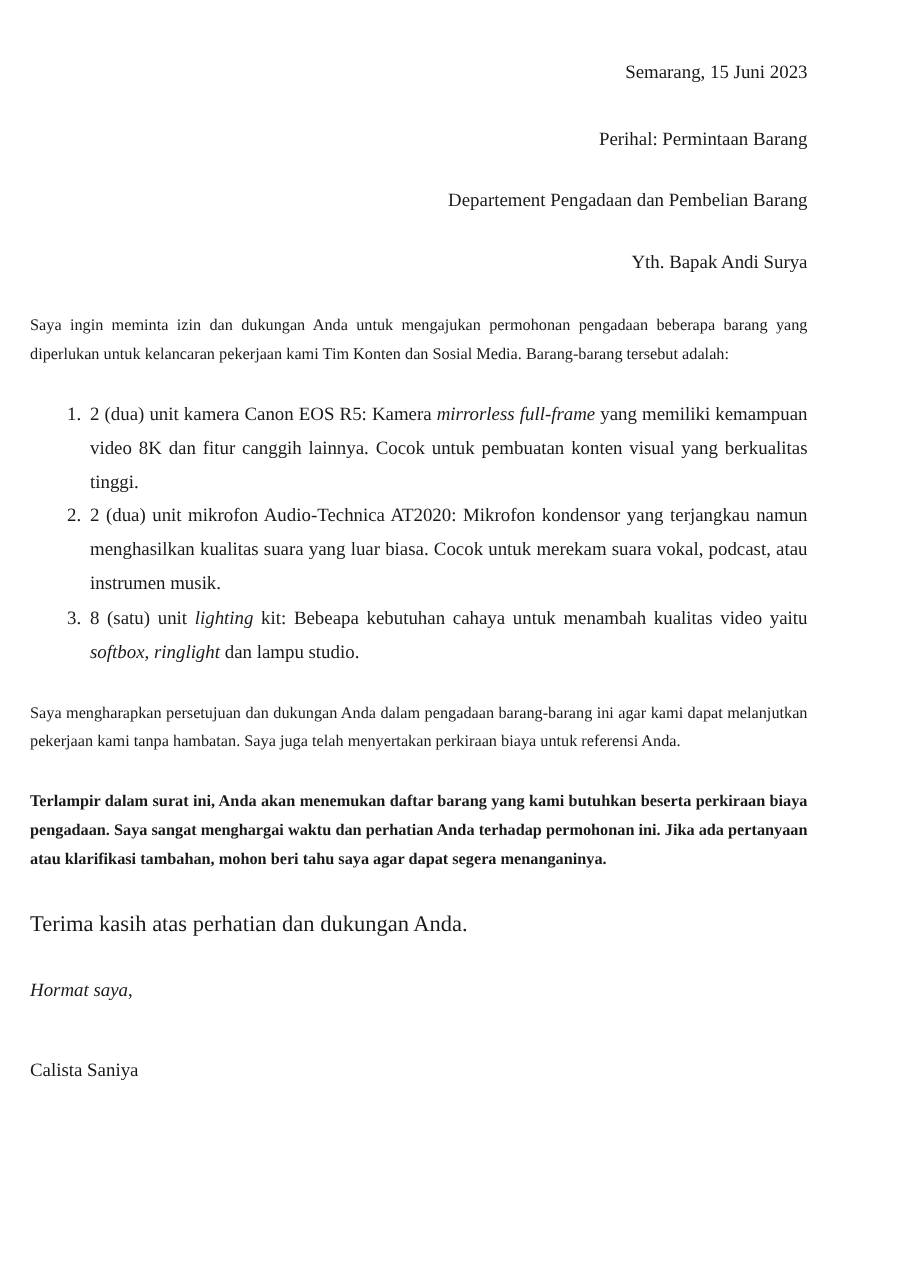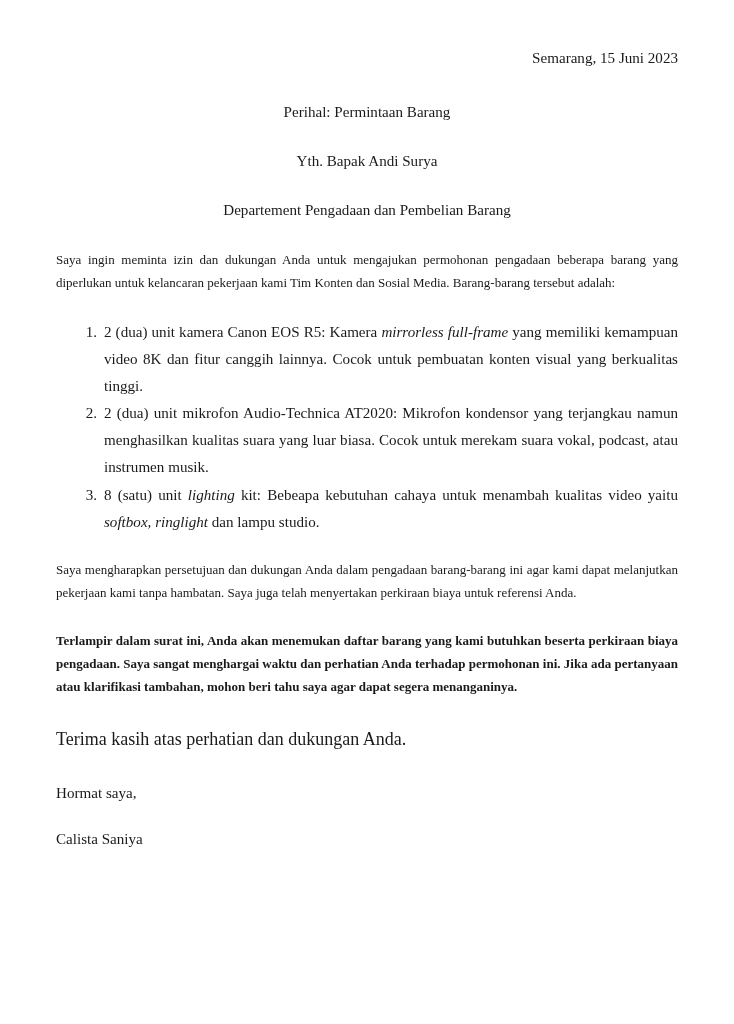--- a/index.html
+++ b/index.html
@@ -13,35 +13,35 @@
     font-family: "Liberation Serif", "DejaVu Serif", serif;
     color: #1a1a1a;
     -webkit-font-smoothing: antialiased;
   }
   .page {
     position: relative;
     width: 734px;
     height: 896px;
     background: #ffffff;
     box-sizing: border-box;
-    padding: 46px 56px 0 56px;
+    padding: 46px 56px 0 24px;
     overflow: hidden;
   }
   .doc-body {
     width: 622px;
     font-size: 15.1px;
   }
   .date-line {
     text-align: right;
     font-size: 15.1px;
     line-height: 1.6;
     margin: 0 0 30px 0;
   }
   .meta-line {
-    text-align: center;
+    text-align: right;
     font-size: 15.1px;
     line-height: 1.6;
     margin: 0 0 25px 0;
   }
   .meta-line.tight {
     margin-bottom: 25px;
   }
   p.para {
     text-align: justify;
     text-justify: inter-word;
@@ -85,42 +85,43 @@
   .closing {
     text-align: left;
     font-size: 18px;
     line-height: 1.78;
     margin: 0 0 25px 0;
   }
   .signoff {
     text-align: left;
     font-size: 15.1px;
     line-height: 1.78;
-    margin: 0 0 19px 0;
+    margin: 0 0 37px 0;
+    font-style: italic;
   }
   .signer {
     text-align: left;
     font-size: 15.1px;
     line-height: 1.78;
     margin: 0 0 26px 0;
   }
 </style>
 </head>
 <body>
 
 <div class="page">
   <div class="doc-body">
 
     <div class="date-line">Semarang, 15 Juni 2023</div>
 
     <div class="meta-line">Perihal: Permintaan Barang</div>
 
+    <div class="meta-line tight">Departement Pengadaan dan Pembelian Barang</div>
+
     <div class="meta-line">Yth. Bapak Andi Surya</div>
-
-    <div class="meta-line tight">Departement Pengadaan dan Pembelian Barang</div>
 
     <p class="para">Saya ingin meminta izin dan dukungan Anda untuk mengajukan permohonan pengadaan beberapa barang yang diperlukan untuk kelancaran pekerjaan kami Tim Konten dan Sosial Media. Barang-barang tersebut adalah:</p>
 
     <ol class="items">
       <li>
         <span>2 (dua) unit kamera Canon EOS R5: Kamera </span><em class="it">mirrorless full-frame</em><span> yang memiliki kemampuan video 8K dan fitur canggih lainnya. Cocok untuk pembuatan konten visual yang berkualitas tinggi.</span>
       </li>
       <li>
         <span>2 (dua) unit mikrofon Audio-Technica AT2020: Mikrofon kondensor yang terjangkau namun menghasilkan kualitas suara yang luar biasa. Cocok untuk merekam suara vokal, podcast, atau instrumen musik.</span>
       </li>

